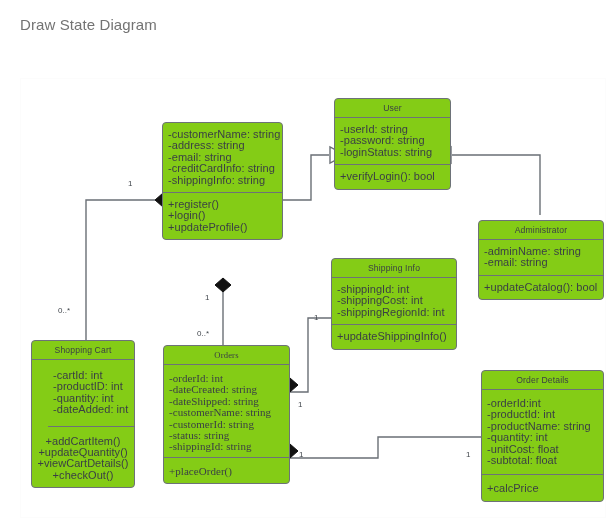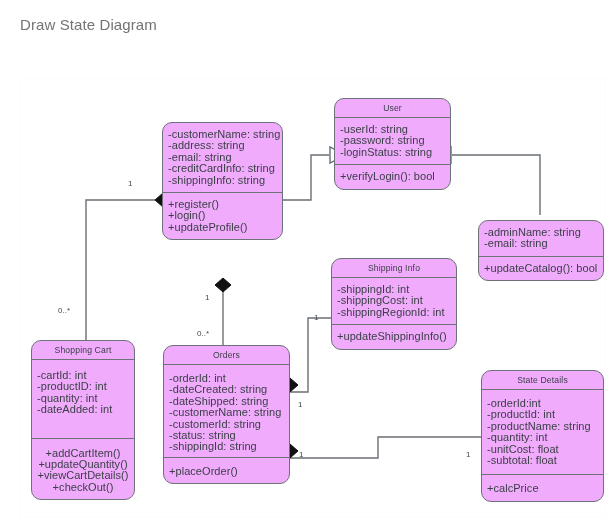--- a/index.html
+++ b/index.html
@@ -36,22 +36,22 @@
     left: 0;
     top: 0;
     width: 612px;
     height: 521px;
     overflow: visible;
   }
   .cls {
     position: absolute;
     box-sizing: border-box;
     border: 1.3px solid #6d7278;
-    background: #f0abfc;
-    border-radius: 10px;
+    background: #84cc16;
+    border-radius: 4px;
     z-index: 5;
   }
   .cls-name {
     text-align: center;
     font-size: 8.6px;
     color: #3a3f45;
     padding: 4px 2px 4px;
     border-bottom: 1.2px solid #6d7278;
     letter-spacing: 0.15px;
   }
@@ -130,20 +130,21 @@
     <div class="member">-shippingInfo: string</div>
   </div>
   <div class="cls-ops">
     <div class="member">+register()</div>
     <div class="member">+login()</div>
     <div class="member">+updateProfile()</div>
   </div>
 </div>
 
 <div class="cls" style="left:478px; top:220px; width:126px;">
+  <div class="cls-name">Administrator</div>
   <div class="cls-attrs">
     <div class="member">-adminName: string</div>
     <div class="member">-email: string</div>
   </div>
   <div class="cls-ops">
     <div class="member">+updateCatalog(): bool</div>
   </div>
 </div>
 
 <div class="cls" style="left:331px; top:258px; width:126px;">
@@ -153,52 +154,52 @@
     <div class="member">-shippingCost: int</div>
     <div class="member">-shippingRegionId: int</div>
   </div>
   <div class="cls-ops">
     <div class="member">+updateShippingInfo()</div>
   </div>
 </div>
 
 <div class="cls" style="left:31px; top:340px; width:104px;">
   <div class="cls-name">Shopping Cart</div>
-  <div class="cls-attrs" style="padding-top:10px; padding-bottom:22px;">
+  <div class="cls-attrs" style="padding-top:10px; padding-bottom:10px;margin-left:16px;">
     <div class="member">-cartId: int</div>
     <div class="member">-productID: int</div>
     <div class="member">-quantity: int</div>
     <div class="member">-dateAdded: int</div>
   </div>
   <div class="cls-ops" style="padding-top:9px;text-align:center;">
     <div class="member">+addCartItem()</div>
     <div class="member">+updateQuantity()</div>
     <div class="member">+viewCartDetails()</div>
     <div class="member">+checkOut()</div>
   </div>
 </div>
 
-<div class="cls" style="left:163px; top:345px; width:127px;">
+<div class="cls" style="left:163px; top:345px; width:127px;font-family:Liberation Serif, serif;">
   <div class="cls-name">Orders</div>
   <div class="cls-attrs" style="padding-top:8px; padding-bottom:4px;">
     <div class="member">-orderId: int</div>
     <div class="member">-dateCreated: string</div>
     <div class="member">-dateShipped: string</div>
     <div class="member">-customerName: string</div>
     <div class="member">-customerId: string</div>
     <div class="member">-status: string</div>
     <div class="member">-shippingId: string</div>
   </div>
   <div class="cls-ops" style="padding-top:8px;">
     <div class="member">+placeOrder()</div>
   </div>
 </div>
 
 <div class="cls" style="left:481px; top:370px; width:123px;">
-  <div class="cls-name">State Details</div>
+  <div class="cls-name">Order Details</div>
   <div class="cls-attrs" style="padding-top:8px; padding-bottom:8px;">
     <div class="member">-orderId:int</div>
     <div class="member">-productId: int</div>
     <div class="member">-productName: string</div>
     <div class="member">-quantity: int</div>
     <div class="member">-unitCost: float</div>
     <div class="member">-subtotal: float</div>
   </div>
   <div class="cls-ops" style="padding-top:8px;">
     <div class="member">+calcPrice</div>

